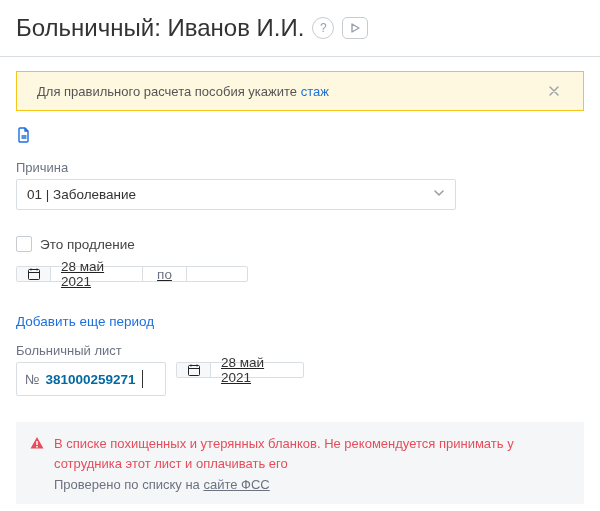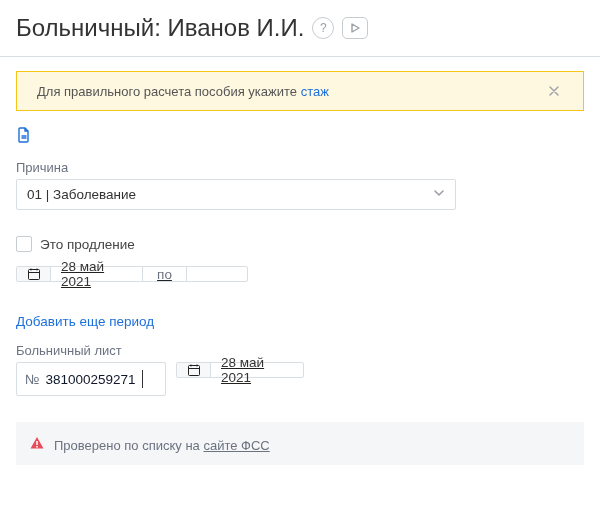--- a/index.html
+++ b/index.html
@@ -101,21 +101,21 @@
   }
   .input-group .cell:last-child { border-right:0; }
   .input-group .cell.muted { color: var(--muted); }
   .input-group .cell.sep { width:44px; justify-content:center; }
 
   .add-period { color: var(--link); text-decoration:none; font-size:13.5px; display:inline-block; margin: 6px 0 14px; text-align: center; }
 
   .doc-row { display:flex; gap:10px; }
   .text-input { display:flex; align-items:center; height:34px; border:1px solid var(--border); border-radius:2px; background:#fff; padding:0 8px; gap:6px; }
   .text-input .prefix { color: var(--muted); }
-  .text-input .val { color:#0f172a; }
+  .text-input .val { color:#0369a1;font-weight:bold; }
   .text-input .caret { width:1px; height:18px; background:#333; }
 
   .alert {
     margin-top:14px;
     background: var(--alert-bg);
     padding: 12px 14px;
     display:flex; gap:10px;
     font-size:13px;
   }
   .alert .tri { color: var(--alert-red); flex:0 0 auto; margin-top:2px;}
@@ -217,18 +217,19 @@
 
   <div class="alert">
     <div class="tri">
       <svg viewBox="0 0 14 14">
           <path d="M7 1 L13.5 12.5 H0.5 Z"></path>
           <rect x="6.2" y="5" width="1.6" height="4" fill="#f5f6f7"></rect>
           <rect x="6.2" y="10" width="1.6" height="1.6" fill="#f5f6f7"></rect>
         </svg>
     </div>
     <div>
+      <div class="msg">В списке похищенных и утерянных бланков. Не рекомендуется принимать у сотрудника этот лист и оплачивать его</div>
       <div class="sub">
         <span>Проверено по списку на </span><a href="#">сайте ФСС</a>
       </div>
     </div>
   </div>
 </div>
 
 </body></html>

